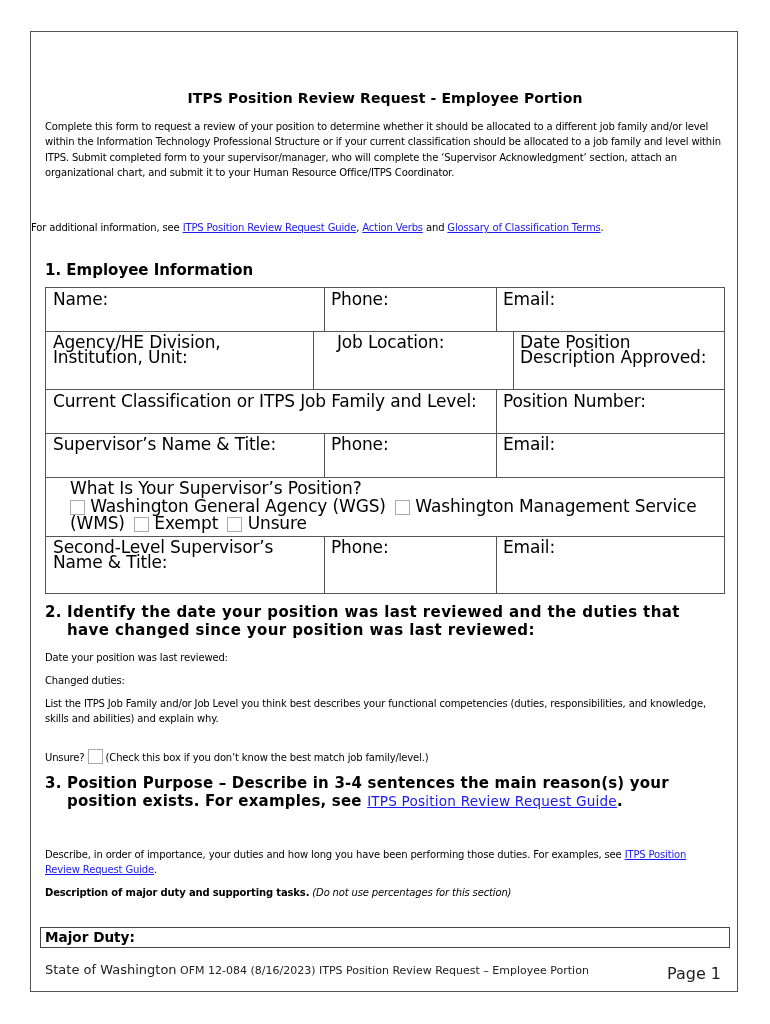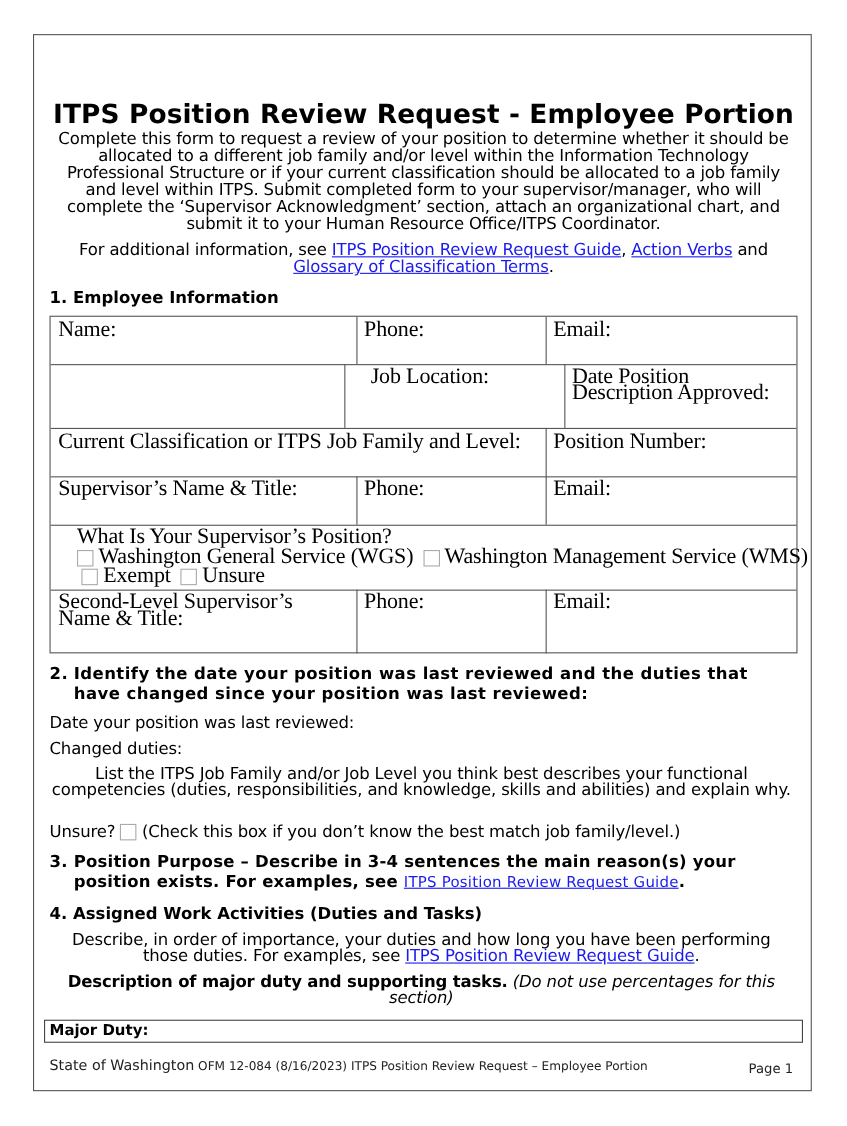--- a/index.html
+++ b/index.html
@@ -1,46 +1,46 @@
 <!DOCTYPE html>
 <html><head>
 <meta charset="utf-8">
 <style>
   html, body { margin:0; padding:0; background:#ffffff; }
   body { width:770px; height:1024px; position:relative; overflow:hidden;
          font-family:"DejaVu Sans", sans-serif; color:#000; }
   .page { position:absolute; left:30px; top:31px; width:708px; height:961px;
           border:1px solid #555; box-sizing:border-box; }
   .abs { position:absolute; }
-  .title { left:0; width:708px; top:58px; text-align:center; font-weight:bold; font-size:24px; letter-spacing:0.1px; }
-  .para { font-size:15px; line-height:15.4px; letter-spacing:-0.15px;text-align:center; }
+  .title { left:0; width:708px; top:58px; text-align:center; font-weight:bold; font-size:14px; letter-spacing:0.1px; }
+  .para { font-size:10px; line-height:15.4px; letter-spacing:-0.15px; }
   a.lnk { color:#1a1aee; text-decoration:underline; cursor:pointer; }
   .h2 { font-weight:bold; font-size:15px; line-height:18px; }
   .h2num { display:inline-block; width:22px; }
   .tbl { position:absolute; left:14px; top:255px; width:680px; height:307px; border:1px solid #555; box-sizing:border-box; }
   .hl { position:absolute; left:0; width:678px; height:0; border-top:1px solid #555; }
   .vl { position:absolute; width:0; border-left:1px solid #555; }
-  .cell { position:absolute; font-size:20px; line-height:15.4px; letter-spacing:-0.15px;font-family:Liberation Serif, serif; }
+  .cell { position:absolute; font-size:17px; line-height:15.4px; letter-spacing:-0.15px; }
   .cb { display:inline-block; width:15px; height:15px; border:1px solid #aaa; box-sizing:border-box; vertical-align:-3px; background:#fff; cursor:pointer; }
   .duty { position:absolute; left:9px; top:895px; width:690px; height:21px; border:1px solid #444; box-sizing:border-box;
           font-weight:bold; font-size:13.6px; line-height:19px; padding-left:4px; }
   .footer { position:absolute; left:14px; top:930px; width:676px; font-size:11px; color:#222; }
   .footer .state { font-size:13px; }
-  .footer .pg { position:absolute; right:0; top:2px; font-size:12px; }
+  .footer .pg { position:absolute; right:0; top:2px; font-size:16px; }
 </style>
 </head>
 <body>
 
 <div class="page">
 
   <div class="abs title">ITPS Position Review Request - Employee Portion</div>
 
   <div class="abs para" style="left:14px; top:87px; width:680px;">Complete this form to request a review of your position to determine whether it should be allocated to a different job family and/or level within the Information Technology Professional Structure or if your current classification should be allocated to a job family and level within ITPS. Submit completed form to your supervisor/manager, who will complete the ‘Supervisor Acknowledgment’ section, attach an organizational chart, and submit it to your Human Resource Office/ITPS Coordinator.</div>
 
-  <div class="abs para" style="left:14px; top:188px; width:680px;">
+  <div class="abs para" style="left:0; top:188px; width:680px;">
     <span>For additional information, see </span><a class="lnk">ITPS Position Review Request Guide</a><span>, </span><a class="lnk">Action Verbs</a><span> and </span><a class="lnk">Glossary of Classification Terms</a><span>.</span>
   </div>
 
   <div class="abs h2" style="left:14px; top:229px;">1. Employee Information</div>
 
   <div class="tbl">
 
     <div class="hl" style="top:43px;"></div>
     <div class="hl" style="top:101px;"></div>
     <div class="hl" style="top:145px;"></div>
@@ -58,35 +58,36 @@
     <div class="vl" style="left:278px; top:145px; height:44px;"></div>
     <div class="vl" style="left:450px; top:145px; height:44px;"></div>
 
     <div class="vl" style="left:278px; top:248px; height:58px;"></div>
     <div class="vl" style="left:450px; top:248px; height:58px;"></div>
 
     <div class="cell" style="left:7px; top:4px; width:265px;">Name:</div>
     <div class="cell" style="left:285px; top:4px; width:160px;">Phone:</div>
     <div class="cell" style="left:457px; top:4px; width:215px;">Email:</div>
 
+    <div class="cell" style="left:7px; top:47px; width:255px;">Agency/HE Division, Institution, Unit:</div>
     <div class="cell" style="left:274px; top:47px; width:188px;margin-left:17px;">Job Location:</div>
     <div class="cell" style="left:7px; top:106px; width:440px;">Current Classification or ITPS Job Family and Level:</div>
 
     <div class="cell" style="left:474px; top:47px; width:200px;">Date Position Description Approved:</div>
     <div class="cell" style="left:457px; top:106px; width:215px;">Position Number:</div>
 
     <div class="cell" style="left:7px; top:149px; width:265px;">Supervisor’s Name &amp; Title:</div>
     <div class="cell" style="left:285px; top:149px; width:160px;">Phone:</div>
     <div class="cell" style="left:457px; top:149px; width:215px;">Email:</div>
 
     <div class="cell" style="left:7px; top:192px; width:665px; line-height:17.5px;margin-left:17px;">
       <div>What Is Your Supervisor’s Position?</div>
       <div>
         <span class="cb"></span>
-        <span>Washington General Service (WGS)</span>
+        <span>Washington General Agency (WGS)</span>
         <span class="cb" style="margin-left:4px;"></span>
         <span>Washington Management Service (WMS)</span>
         <span class="cb" style="margin-left:4px;"></span>
         <span>Exempt</span>
         <span class="cb" style="margin-left:4px;"></span>
         <span>Unsure</span>
       </div>
     </div>
 
     <div class="cell" style="left:7px; top:252px; width:265px;">Second-Level Supervisor’s Name &amp; Title:</div>
@@ -109,21 +110,20 @@
     <span>(Check this box if you don’t know the best match job family/level.)</span>
   </div>
 
   <div class="abs h2" style="left:14px; top:742px; width:680px; letter-spacing:0.2px;">
     <div style="display:flex;">
       <span class="h2num">3.</span>
       <span style="flex:1;"><span>Position Purpose – Describe in 3-4 sentences the main reason(s) your position exists. For examples, see </span><a class="lnk" style="font-weight:normal; font-size:13.6px;">ITPS Position Review Request Guide</a><span>.</span></span>
     </div>
   </div>
 
-  <div class="abs h2" style="left:14px; top:789px;">4. Assigned Work Activities (Duties and Tasks)</div>
   <div class="abs para" style="left:14px; top:815px; width:676px;">
     <span>Describe, in order of importance, your duties and how long you have been performing those duties. For examples, see </span><a class="lnk">ITPS Position Review Request Guide</a><span>.</span>
   </div>
   <div class="abs para" style="left:14px; top:853px; width:676px;">
     <b>Description of major duty and supporting tasks.</b><i> (Do not use percentages for this section)</i>
   </div>
   <div class="duty">Major Duty:</div>
 
   <div class="footer">
     <span class="state">State of Washington</span>

